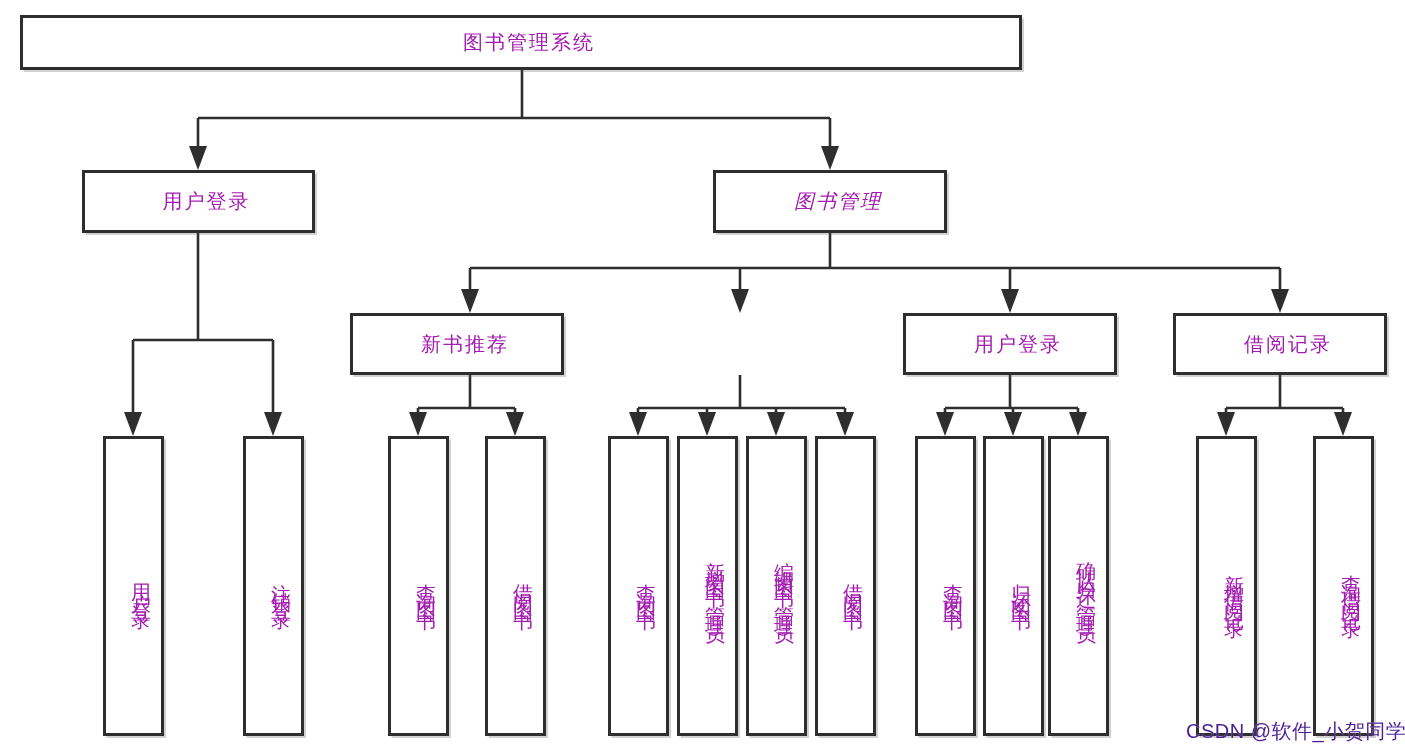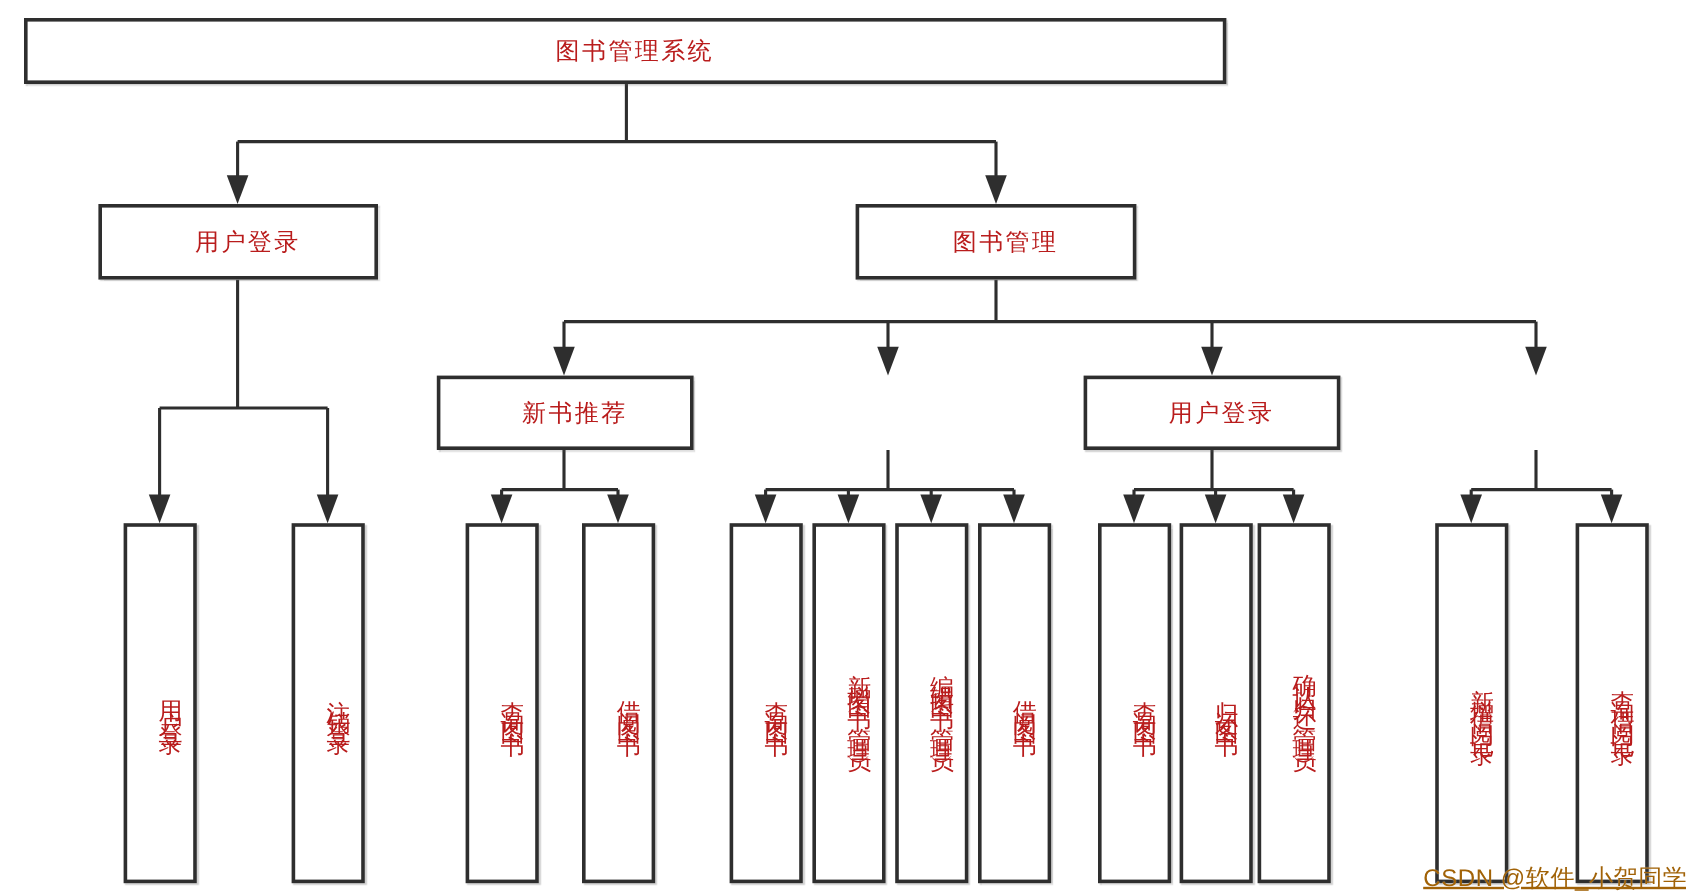--- a/index.html
+++ b/index.html
@@ -9,55 +9,54 @@
     background:#ffffff;
     font-family:"Liberation Sans","DejaVu Sans",sans-serif;
     overflow:hidden;
   }
   .node{
     position:absolute;
     box-sizing:border-box;
     border:3px solid #2e2e2e;
     background:#ffffff;
     display:flex;align-items:center;justify-content:center;
-    color:#b91c1c;
+    color:#a21caf;
     box-shadow:1.5px 1.5px 1px rgba(90,90,90,.28);
     padding-left:16px;
   }
   .node-h{font-size:20px;letter-spacing:2px;}
   .node-v{
     writing-mode:vertical-rl;
     text-orientation:mixed;
     font-size:20px;
     letter-spacing:9px;
     line-height:1;
   }
   
   .root-box {left:20px;  top:15px;  width:1002px; height:55px;}
   .l2-a     {left:82px;  top:170px; width:233px;  height:63px;}
-  .l2-b     {left:713px; top:170px; width:234px;  height:63px;}
+  .l2-b     {left:713px; top:170px; width:234px;  height:63px;font-style:italic;}
   .l3       {top:313px;  width:214px; height:62px;}
-  .l3-1{left:364px;} .l3-2{left:633px;} .l3-3{left:903px;} .l3-4{left:1173px;}
+  .l3-1{left:350px;} .l3-2{left:633px;} .l3-3{left:903px;} .l3-4{left:1173px;}
   .leaf     {top:436px;  width:61px;  height:300px;}
   svg.wires{position:absolute;left:0;top:0;}
   svg.wires polyline, svg.wires line{
     fill:none;stroke:#2e2e2e;stroke-width:2.6px;
   }
   svg.wires polygon{fill:#2e2e2e;stroke:none;}
   .watermark{
     position:absolute;
     left:1186px;top:718px;
     width:219px;
     font-size:20px;
-    color:#a16207;
+    color:#4c1d95;
     letter-spacing:.5px;
     white-space:nowrap;
     z-index:5;
     text-shadow:0 0 1px rgba(255,255,255,.6);
-    text-decoration:underline;
   }
 </style>
 </head>
 <body>
 
 <div id="canvas">
 
   <svg class="wires" width="1405" height="747" viewBox="0 0 1405 747" aria-hidden="true">
 
     <g>
@@ -144,20 +143,23 @@
   <div class="node node-h l2-b">
     <span>图书管理</span>
   </div>
 
   <div class="node node-h l3 l3-1">
     <span>新书推荐</span>
   </div>
   <div class="node node-h l3 l3-3">
     <span>用户登录</span>
   </div>
+  <div class="node node-h l3 l3-4">
+    <span>借阅记录</span>
+  </div>
 
   <div class="node node-v leaf" style="left:103px">
     <span>用户登录</span>
   </div>
   <div class="node node-v leaf" style="left:243px">
     <span>注销登录</span>
   </div>
 
   <div class="node node-v leaf" style="left:388px">
     <span>查询图书</span>

